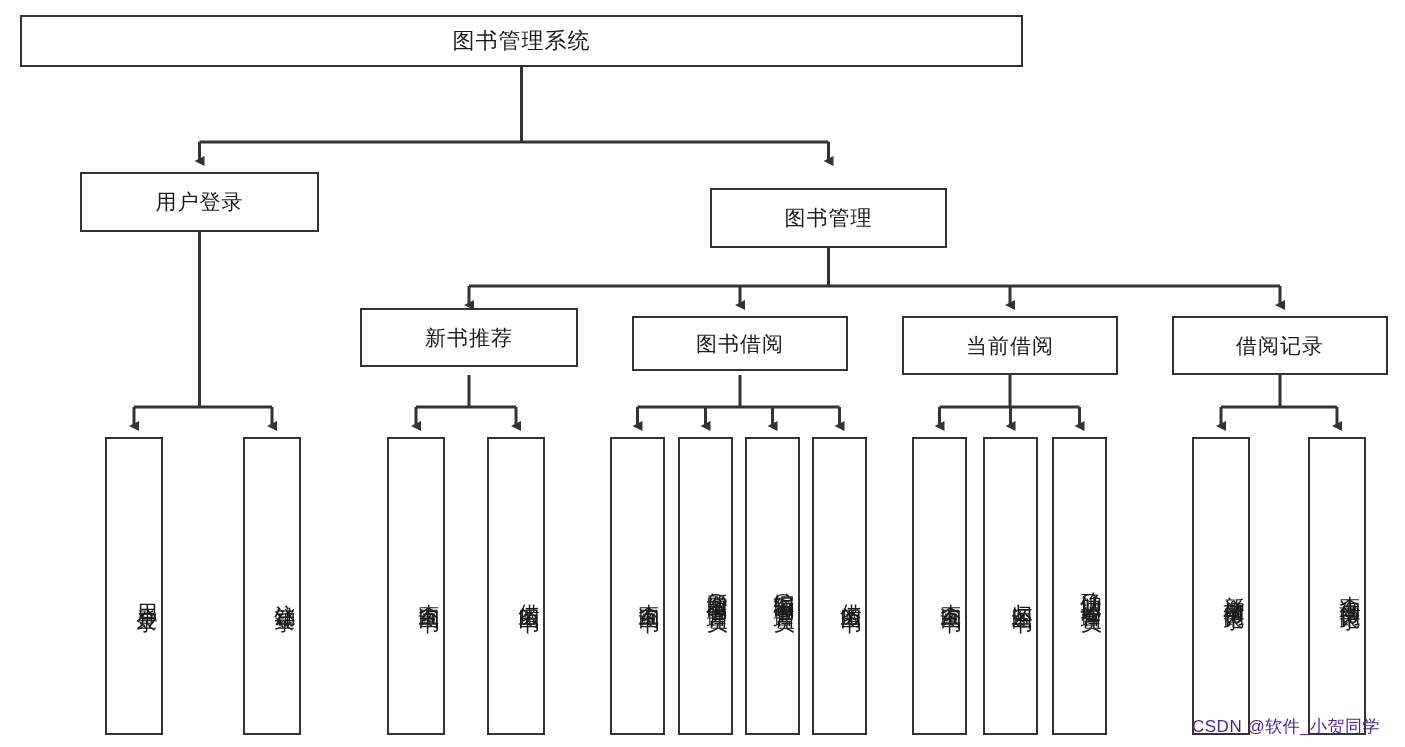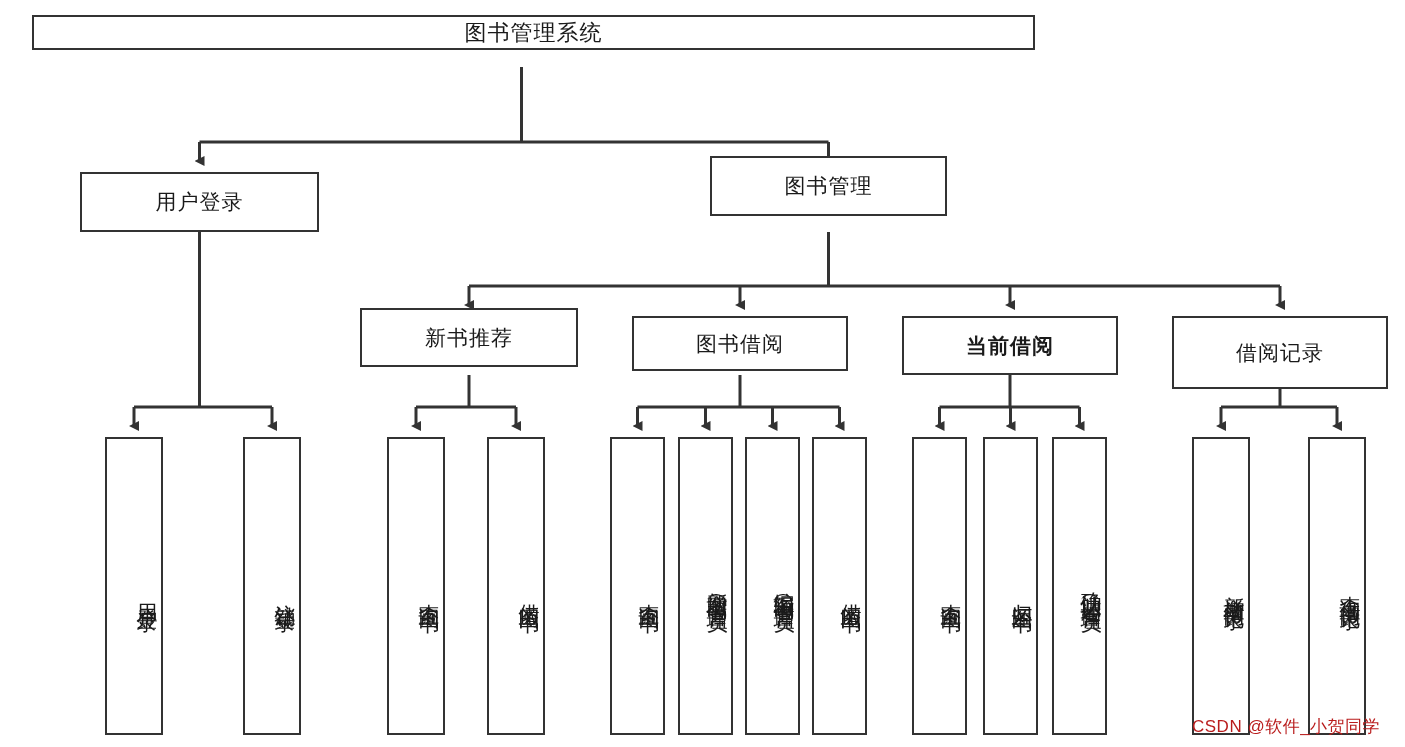--- a/index.html
+++ b/index.html
@@ -50,21 +50,21 @@
     padding-top: 14px;
     align-items: flex-start;
     justify-content: center;
   }
   .node.vertical.tall-text {
     padding-top: 4px;
   }
   .watermark {
     position: absolute;
     font-size: 17px;
-    color: #b91c1c;
+    color: #4c1d95;
     white-space: nowrap;
     letter-spacing: 0.5px;
   }
 </style>
 </head>
 <body>
 
 <div id="canvas">
 
   <svg class="edges" viewBox="0 0 1405 747" xmlns="http://www.w3.org/2000/svg">
@@ -104,39 +104,39 @@
         <path d="M 1010.5 407 L 1010.5 426" marker-end="url(#arrow)"></path>
         <path d="M 1079.5 407 L 1079.5 426" marker-end="url(#arrow)"></path>
         <path d="M 1280 375 L 1280 407"></path>
         <path d="M 1221 407 L 1337 407"></path>
         <path d="M 1221 407 L 1221 426" marker-end="url(#arrow)"></path>
         <path d="M 1337 407 L 1337 426" marker-end="url(#arrow)"></path>
       </g>
   </svg>
 
   <div id="node-layer">
-      <div class="node horizontal root" style="left: 32px; top: 15px; width: 1003px; height: 35px;">
+      <div class="node horizontal root" style="left: 20px; top: 15px; width: 1003px; height: 52px;">
         <span>图书管理系统</span>
       </div>
       <div class="node horizontal" style="left: 80px; top: 172px; width: 239px; height: 60px;">
         <span>用户登录</span>
       </div>
-      <div class="node horizontal" style="left: 710px; top: 156px; width: 237px; height: 60px;">
+      <div class="node horizontal" style="left: 710px; top: 188px; width: 237px; height: 60px;">
         <span>图书管理</span>
       </div>
       <div class="node horizontal" style="left: 360px; top: 308px; width: 218px; height: 59px;">
         <span>新书推荐</span>
       </div>
       <div class="node horizontal" style="left: 632px; top: 316px; width: 216px; height: 55px;">
         <span>图书借阅</span>
       </div>
-      <div class="node horizontal" style="left: 902px; top: 316px; width: 216px; height: 59px; font-weight: bold;">
+      <div class="node horizontal" style="left: 902px; top: 316px; width: 216px; height: 59px;">
         <span>当前借阅</span>
       </div>
-      <div class="node horizontal" style="left: 1172px; top: 316px; width: 216px; height: 73px;">
+      <div class="node horizontal" style="left: 1172px; top: 316px; width: 216px; height: 59px;">
         <span>借阅记录</span>
       </div>
       <div class="node vertical" style="left: 105px; top: 437px; width: 58px; height: 298px;">
         <span>用户登录</span>
       </div>
       <div class="node vertical" style="left: 243px; top: 437px; width: 58px; height: 298px;">
         <span>注销登录</span>
       </div>
       <div class="node vertical" style="left: 387px; top: 437px; width: 58px; height: 298px;">
         <span>查询图书</span>

